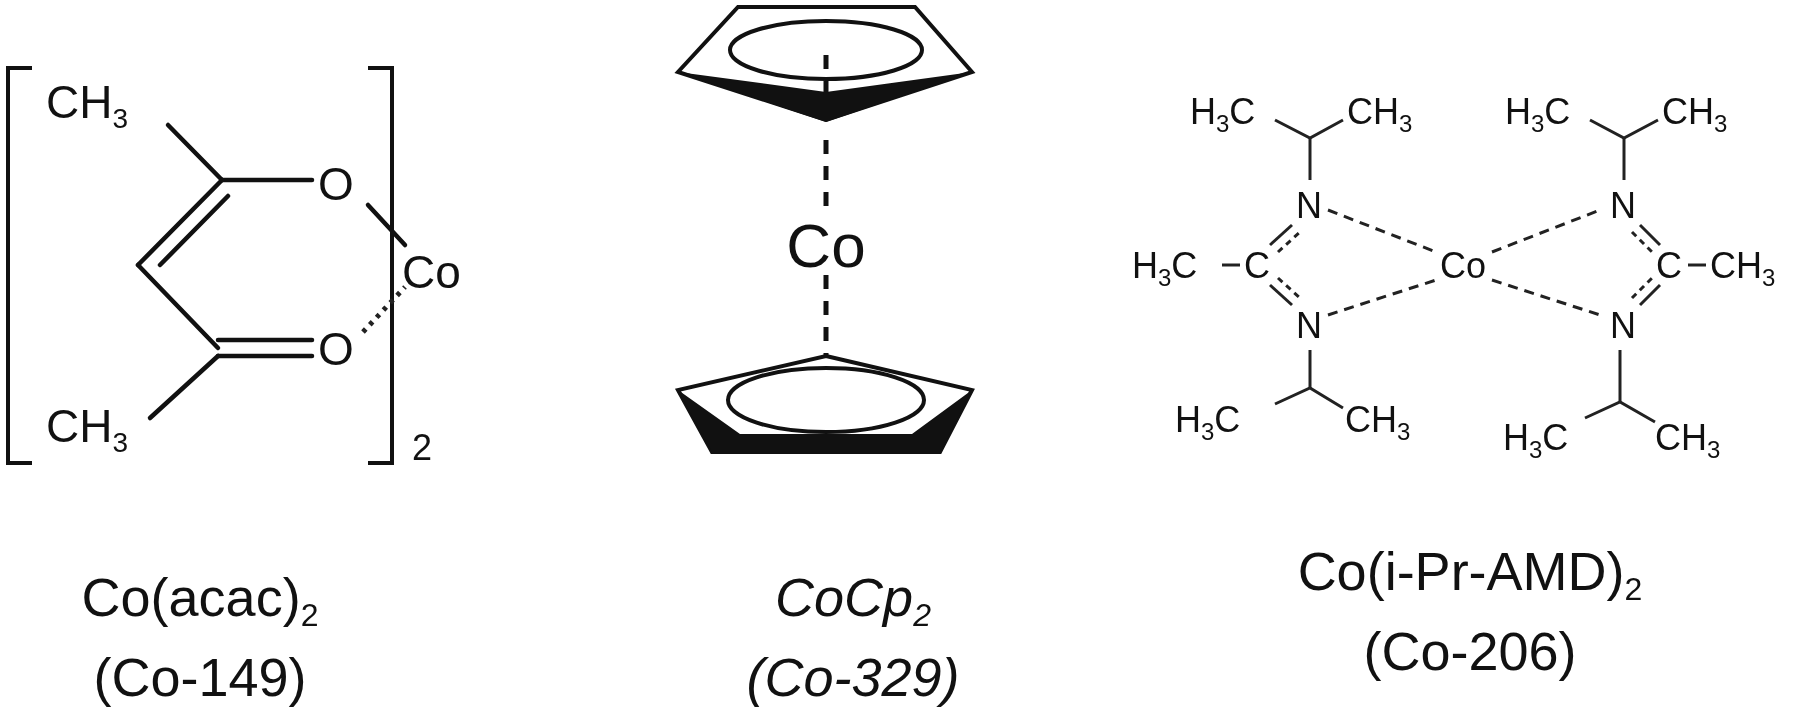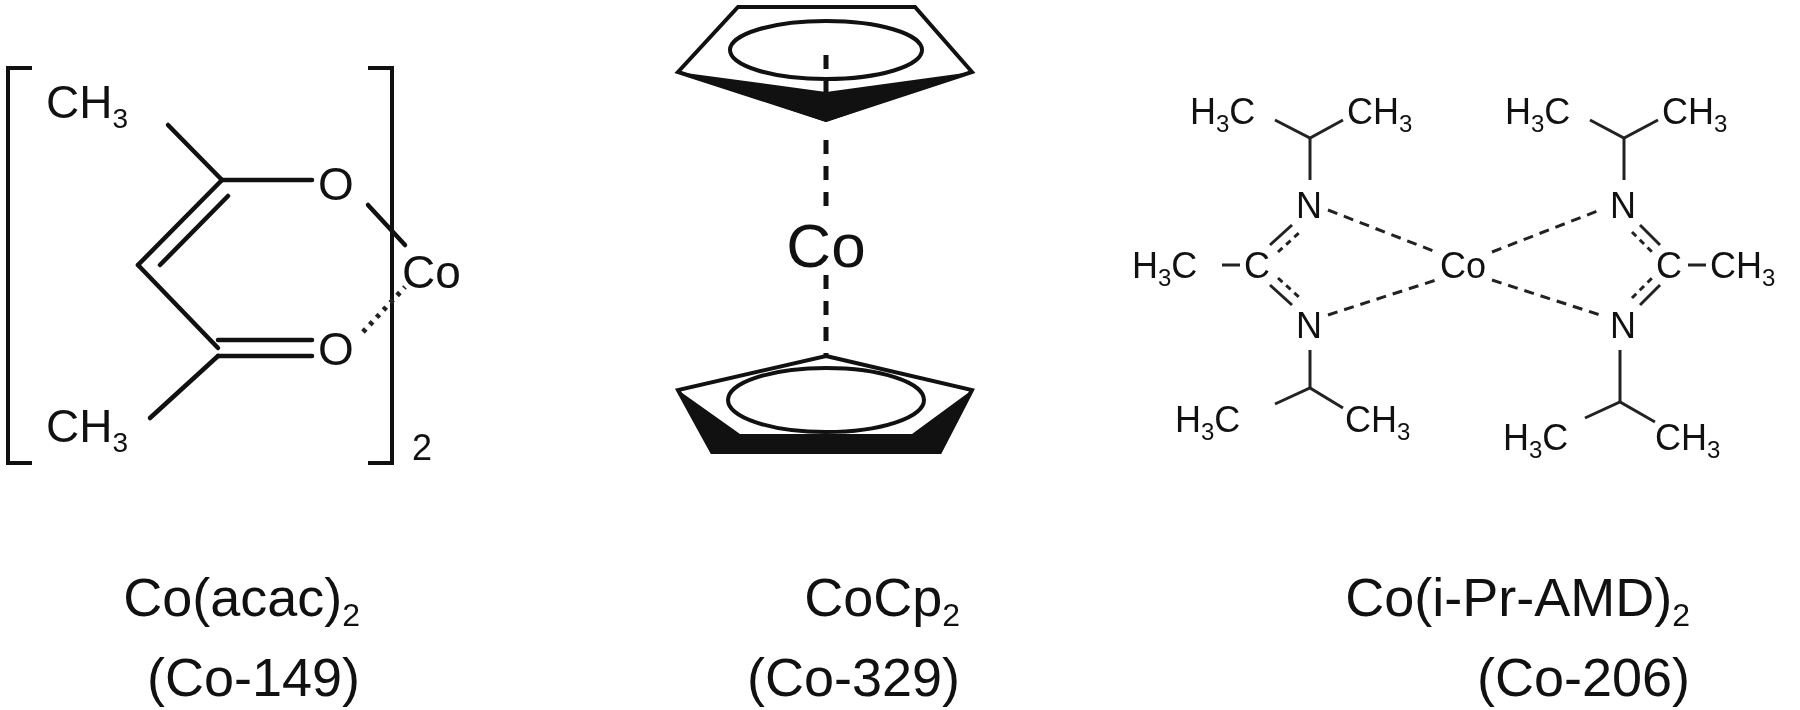--- a/index.html
+++ b/index.html
@@ -8,21 +8,21 @@
   .atom { font-family: "Liberation Sans", sans-serif; font-size: 46px; fill: #111; }
   .atom-big { font-family: "Liberation Sans", sans-serif; font-size: 62px; fill: #111; }
   .atom-sm { font-family: "Liberation Sans", sans-serif; font-size: 36px; fill: #111; }
   .sub { font-size: 28px; }
   .sub-sm { font-size: 24px; }
   .bond { stroke: #111; stroke-width: 4.5; fill: none; stroke-linecap: round; }
   .bond-thin { stroke: #222; stroke-width: 3; fill: none; }
   .dash { stroke: #222; stroke-width: 3; stroke-dasharray: 10 7; fill: none; }
   .dash-cp { stroke: #111; stroke-width: 5; stroke-dasharray: 14 12; fill: none; }
   .bracket { stroke: #111; stroke-width: 4; fill: none; }
-  .label { position: absolute; font-family: "Liberation Sans", sans-serif; font-size: 54px; color: #111; line-height: 62px; text-align: right; }
+  .label { position: absolute; font-family: "Liberation Sans", sans-serif; font-size: 54px; color: #111; line-height: 62px; text-align: center; }
   .label .sub { font-size: 32px; vertical-align: -10px; }
 </style>
 </head>
 <body>
 
 <svg id="fig" width="1800" height="710" viewBox="0 0 1800 710">
 
   <g>
 
     <path class="bracket" d="M32,68 L8,68 L8,463 L32,463"></path>
@@ -115,21 +115,21 @@
     <text class="atom-sm" x="1503" y="450"><tspan>H</tspan><tspan class="sub-sm" dy="8">3</tspan><tspan dy="-8">C</tspan></text>
     <text class="atom-sm" x="1655" y="450"><tspan>CH</tspan><tspan class="sub-sm" dy="8">3</tspan></text>
   </g>
 </svg>
 
 <div class="label" style="left:40px; top:566px; width:320px;">
   <div><span>Co(acac)</span><span class="sub">2</span></div>
   <div>(Co-149)</div>
 </div>
 
-<div class="label" style="left:690px; top:566px; width:270px;">
+<div class="label" style="left:718px; top:566px; width:270px;font-style:italic;">
   <div><span>CoCp</span><span class="sub">2</span></div>
   <div>(Co-329)</div>
 </div>
 
-<div class="label" style="left:1250px; top:566px; width:440px;">
+<div class="label" style="left:1250px; top:540px; width:440px;">
   <div><span>Co(i-Pr-AMD)</span><span class="sub">2</span></div>
   <div>(Co-206)</div>
 </div>
 
 </body></html>

